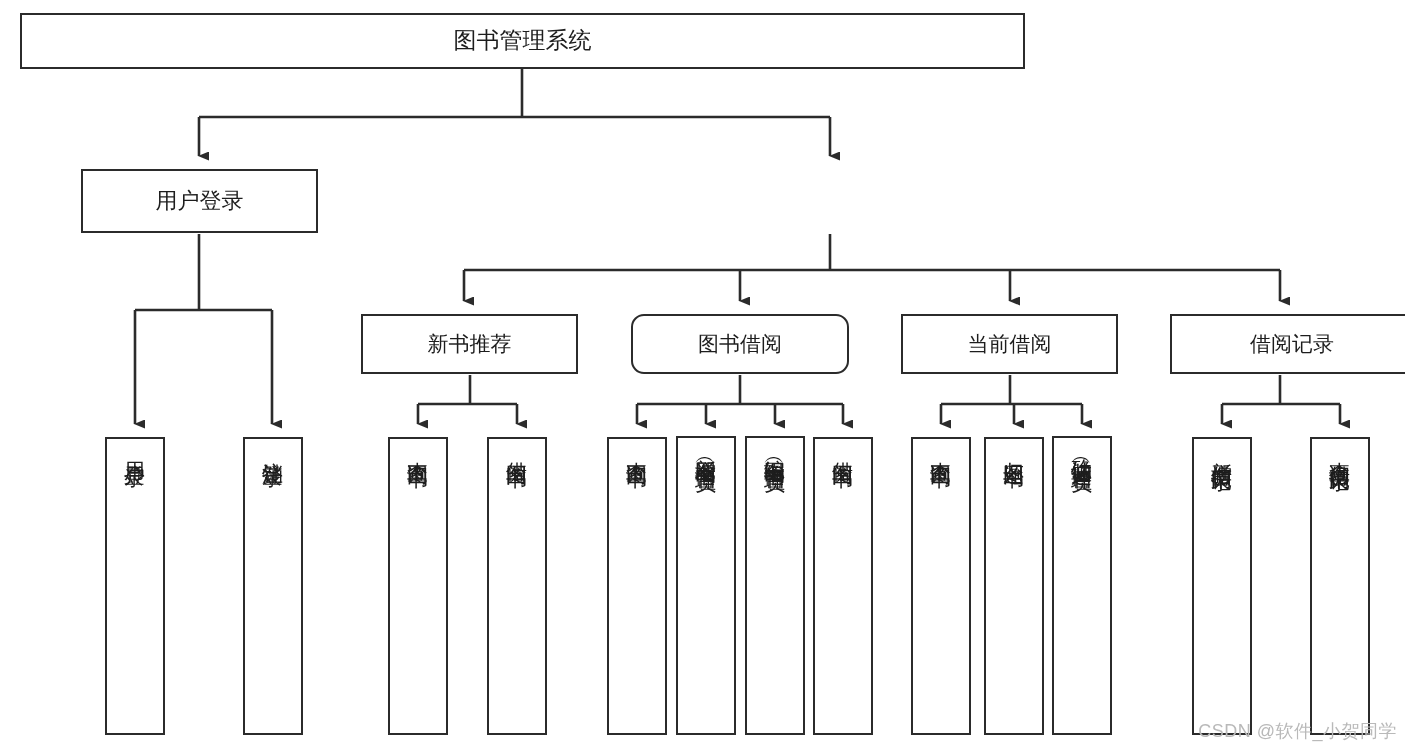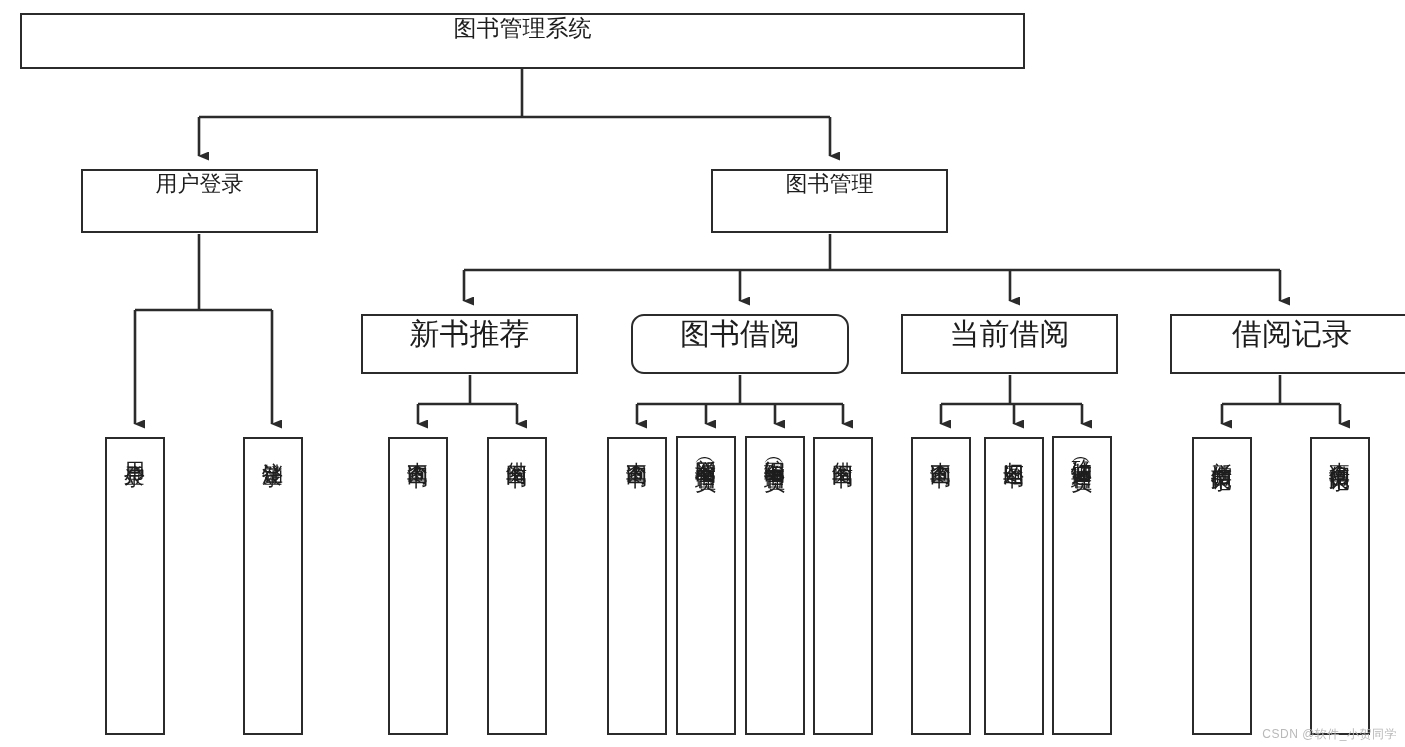--- a/index.html
+++ b/index.html
@@ -24,37 +24,38 @@
     top: 0;
     width: 1405px;
     height: 747px;
   }
   .node {
     position: absolute;
     box-sizing: border-box;
     border: 2px solid #2b2b2b;
     background: #ffffff;
     display: flex;
+    align-items: center;
     justify-content: center;
     color: #1d1d1d;
   }
   .node .label {
     display: block;
     text-align: center;
     line-height: 1.18;
     white-space: nowrap;
   }
   .node-root .label {
     font-size: 23px;
   }
   .node-l1 .label {
     font-size: 22px;
   }
   .node-l2 .label {
-    font-size: 30px;
+    font-size: 21px;
   }
   .node-leaf {
     align-items: flex-start;
     justify-content: center;
     padding-top: 6px;
   }
   .node-leaf .label {
     writing-mode: vertical-rl;
     text-orientation: upright;
     font-size: 21px;
@@ -63,21 +64,21 @@
     white-space: nowrap;
   }
   .node-leaf.leaf-tall {
     align-items: flex-start;
     padding-top: 4px;
   }
   .watermark {
     position: absolute;
     right: 8px;
     bottom: 4px;
-    font-size: 12px;
+    font-size: 18px;
     color: #b9b9b9;
     white-space: nowrap;
     letter-spacing: 0.5px;
   }
 </style>
 </head>
 <body>
 
 <div id="diagram-root">
 
@@ -134,23 +135,20 @@
     </g>
   </svg>
 
   <div class="node node-root" id="node-root" style="left: 20px; top: 13px; width: 1005px; height: 56px;">
     <span class="label">图书管理系统</span>
   </div>
 
   <div class="node node-l1" id="node-l1-0" style="left: 81px; top: 169px; width: 237px; height: 64px;">
     <span class="label">用户登录</span>
   </div>
-  <div class="node node-l1" id="node-l1-1" style="left: 711px; top: 169px; width: 237px; height: 64px;">
-    <span class="label">图书管理</span>
-  </div>
 
   <div class="node node-l2" id="node-l2-0" style="left: 361px; top: 314px; width: 217px; height: 60px;">
     <span class="label">新书推荐</span>
   </div>
   <div class="node node-l2" id="node-l2-1" style="left: 631px; top: 314px; width: 218px; height: 60px; border-radius: 13px;">
     <span class="label">图书借阅</span>
   </div>
   <div class="node node-l2" id="node-l2-2" style="left: 901px; top: 314px; width: 217px; height: 60px;">
     <span class="label">当前借阅</span>
   </div>

